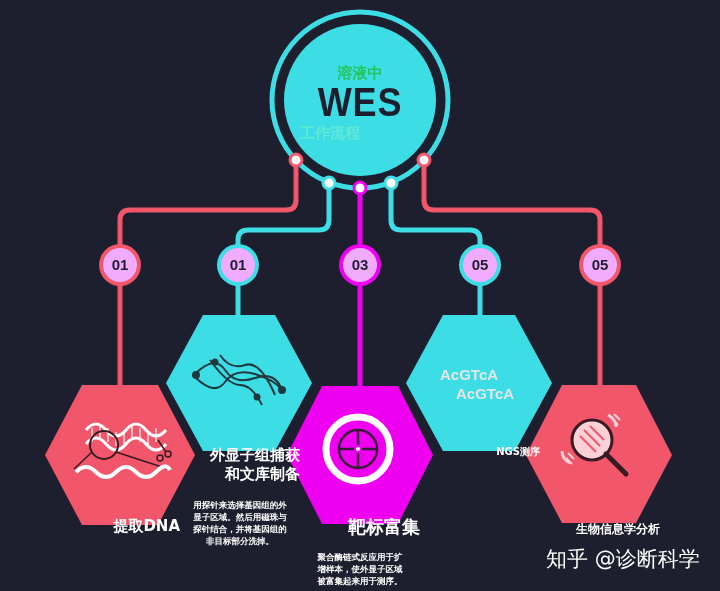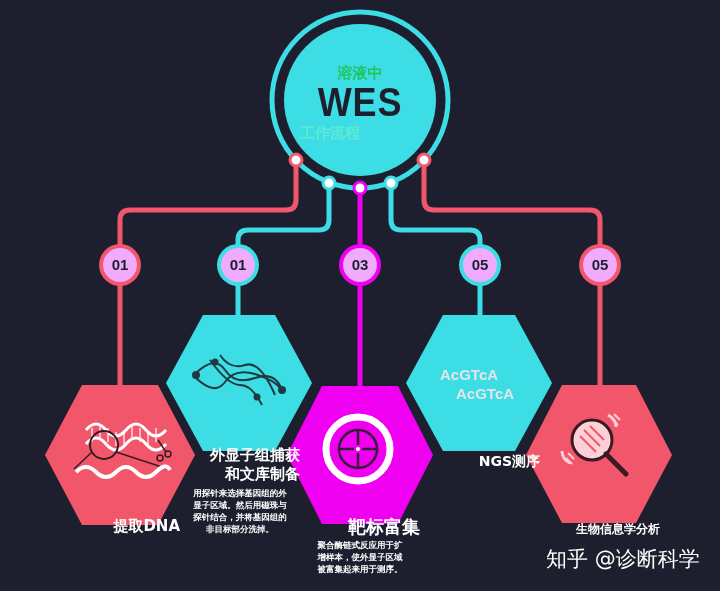--- a/index.html
+++ b/index.html
@@ -5,21 +5,21 @@
   html, body { margin:0; padding:0; }
   body { width:720px; height:591px; background:#1e1f2e; position:relative; overflow:hidden;
          font-family: "DejaVu Sans", sans-serif; }
   svg.bg { position:absolute; left:0; top:0; }
   .t { position:absolute; color:#ffffff; text-align:right; font-weight:bold; }
   .hub-top { position:absolute; left:310px; top:64px; width:100px; text-align:center; font-size:15px; font-weight:bold; color:#22c55e; }
   .hub-wes { position:absolute; left:300px; top:80px; width:120px; text-align:center; font-size:40px; font-weight:bold; color:#1e1f2e; letter-spacing:1px; font-family:"Liberation Sans", sans-serif; transform:scaleX(0.9); }
   .hub-bot { position:absolute; left:300px; top:124px; width:120px; font-size:15px; font-weight:bold; color:#5eead4;font-family:Liberation Mono, monospace; }
   .num { position:absolute; width:34px; height:34px; border-radius:50%; background:#f0abfc; text-align:center; line-height:34px; font-size:15px; font-weight:bold; color:#1e1f2e; font-family:"Liberation Sans", sans-serif; }
   .title { font-size:14px; line-height:19px; }
-  .desc { position:absolute; color:#ffffff; text-align:center; font-size:8.5px; line-height:12px; font-weight:bold; }
+  .desc { position:absolute; color:#ffffff; text-align:center; font-size:8.5px; line-height:12px; font-weight:bold;margin-top:12px; }
   .seq { position:absolute; color:#e5e5e5; font-weight:bold; font-size:15px; font-family:"Liberation Sans", sans-serif; }
   .wm { position:absolute; color:#ffffff; font-size:21px; left:546px; top:545px; }
 </style>
 </head>
 <body>
 
 <svg class="bg" width="720" height="591" viewBox="0 0 720 591">
 
   <g fill="none" stroke-width="5" stroke-linecap="round">
     <path d="M296 160 V200 Q296 210 286 210 H130 Q120 210 120 220 V390" stroke="#f2566b"></path>
@@ -134,17 +134,17 @@
 
 <div class="t title" style="left:300px;top:517px;width:120px;font-size:18px">靶标富集</div>
 <div class="desc" style="left:300px;top:539px;width:120px">
   <div>聚合酶链式反应用于扩</div>
   <div>增样本，使外显子区域</div>
   <div>被富集起来用于测序。</div>
 </div>
 
 <div class="seq" style="left:440px;top:366px">AcGTcA</div>
 <div class="seq" style="left:456px;top:385px">AcGTcA</div>
-<div class="t title" style="left:420px;top:452px;width:120px;font-size:14px">NGS测序</div>
+<div class="t title" style="left:420px;top:442px;width:120px;font-size:10px">NGS测序</div>
 
 <div class="t title" style="left:540px;top:520px;width:120px;font-size:12px">生物信息学分析</div>
 
 <div class="wm">知乎 @诊断科学</div>
 
 </body></html>

